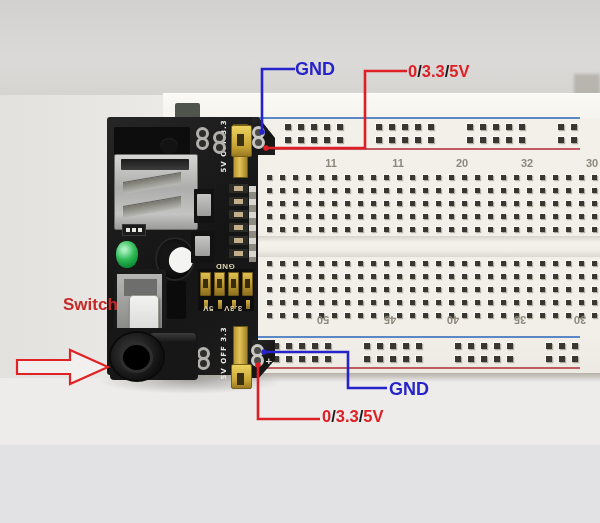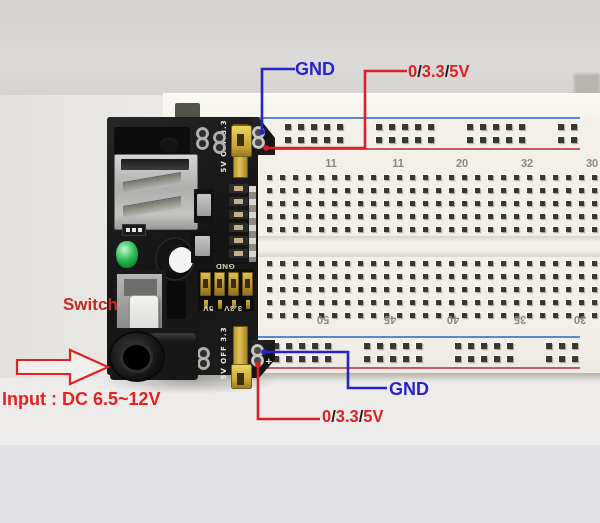--- a/index.html
+++ b/index.html
@@ -591,16 +591,15 @@
     <polyline points="258,365 258,419 320,419" fill="none" stroke="#de1f26" stroke-width="2.6"></polyline>
     <circle cx="258" cy="365" r="2.8" fill="#de1f26"></circle>
     <polygon points="17,360 70,360 70,350 108,367 70,384 70,374 17,374" fill="#f1f0ee" stroke="#e02225" stroke-width="2.2"></polygon>
   </svg>
 
   <div class="lbl lbl-gnd abs" style="left:295px;top:60px;">GND</div>
   <div class="lbl lbl-v abs" style="left:408px;top:63px;"><span class="red">0</span><span class="blk">/</span><span class="red">3.3</span><span class="blk">/</span><span class="red">5V</span></div>
   <div class="lbl lbl-gnd abs" style="left:389px;top:380px;">GND</div>
   <div class="lbl lbl-v abs" style="left:322px;top:408px;"><span class="red">0</span><span class="blk">/</span><span class="red">3.3</span><span class="blk">/</span><span class="red">5V</span></div>
   <div class="lbl lbl-switch abs" style="left:63px;top:296px;">Switch</div>
-  <div class="lbl lbl-input abs" style="left:2px;top:390px;">Input : DC 6.5~12V</div>
 
 
 </div>
 
 </body></html>

